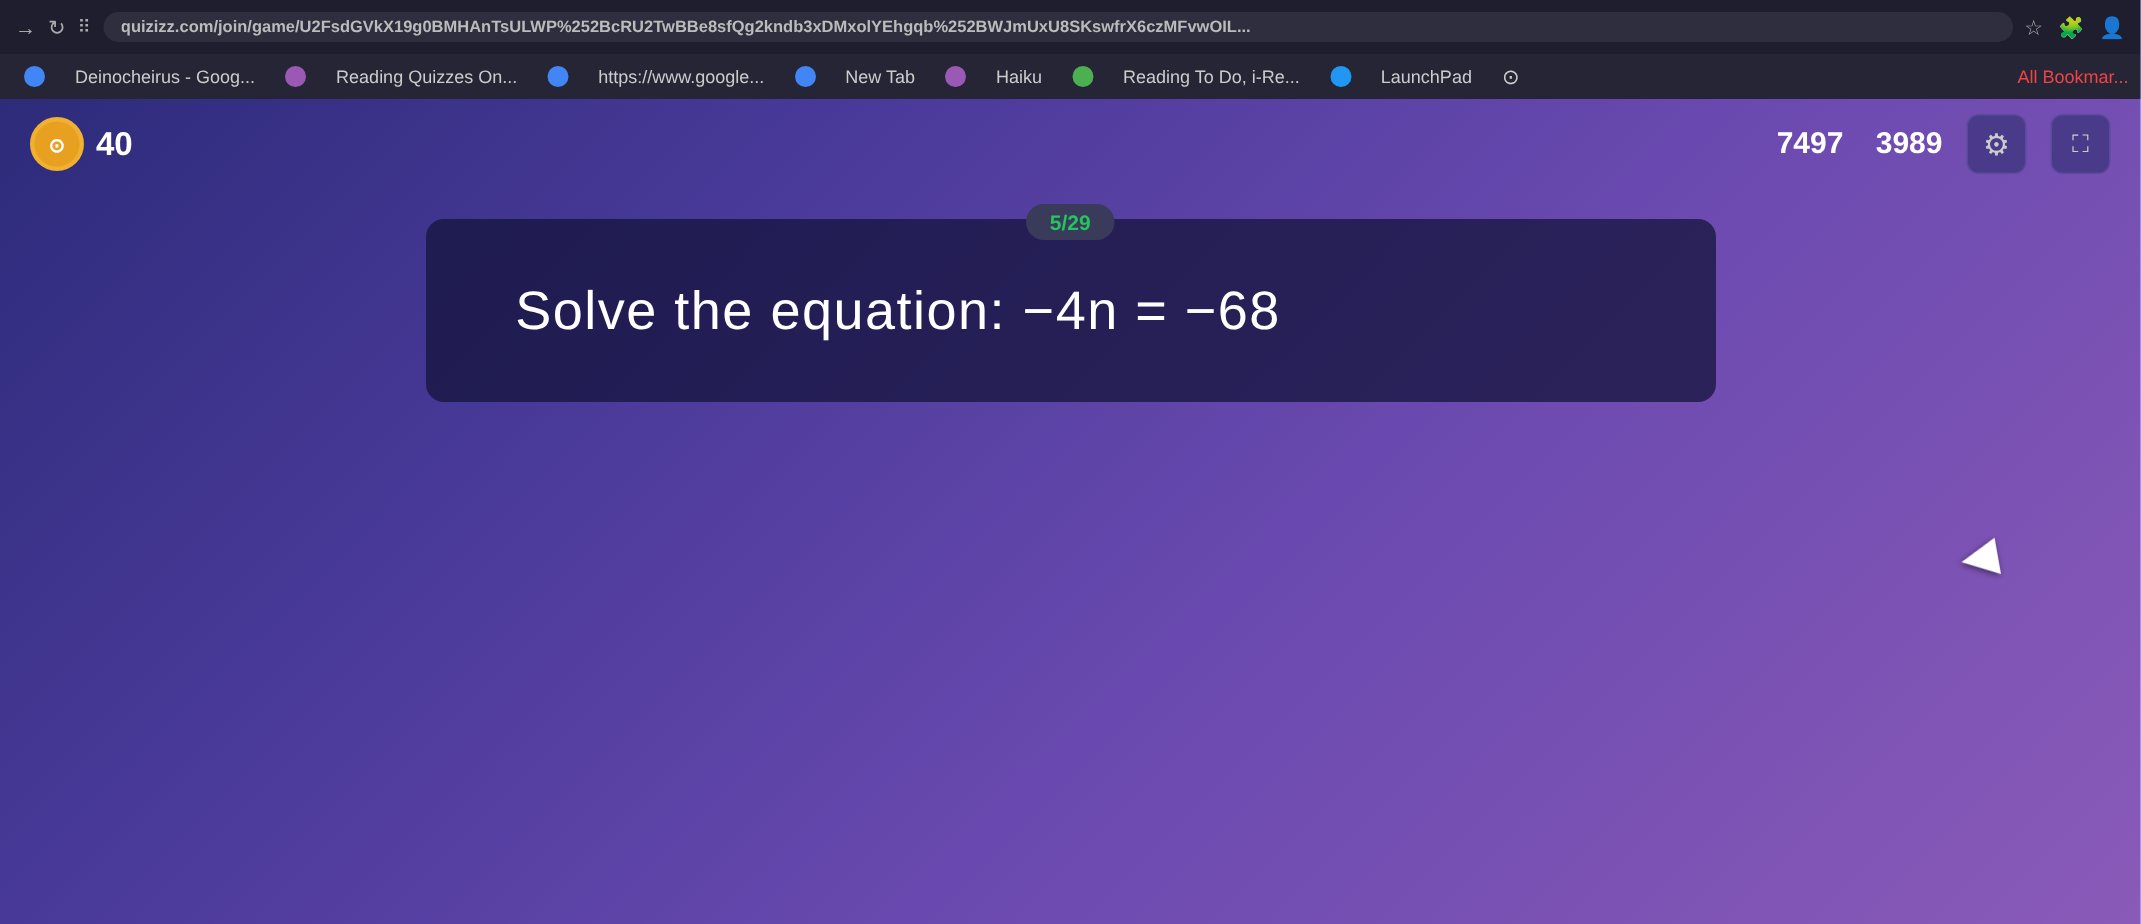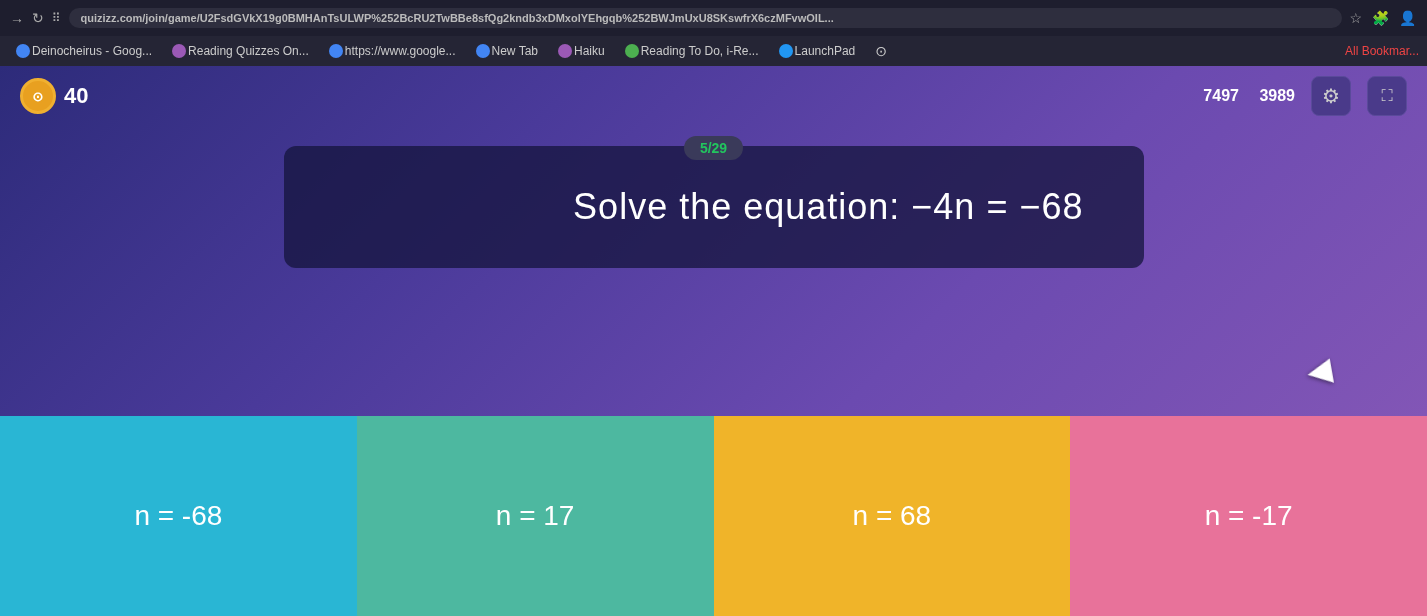--- a/index.html
+++ b/index.html
@@ -58,21 +58,21 @@
       padding: 4px 8px;
       gap: 4px;
       background: #252535;
       height: 30px;
       overflow: hidden;
     }
 
     .bookmark-item {
       display: flex;
       align-items: center;
-      gap: 2px;
+      gap: 20px;
       padding: 2px 8px;
       border-radius: 4px;
       cursor: pointer;
       white-space: nowrap;
       font-size: 12px;
       color: #ccc;
     }
 
     .bookmark-icon {
       width: 14px;
@@ -133,21 +133,21 @@
 
     .scores {
       display: flex;
       gap: 8px;
       color: white;
       font-size: 20px;
       font-weight: bold;
     }
 
     .score-val {
-      font-size: 16px;
+      font-size: 20px;
       text-align: right;
     }
 
     .gear-btn {
       width: 40px;
       height: 40px;
       background: #4a3a8a;
       border-radius: 8px;
       display: flex;
       align-items: center;
@@ -191,21 +191,21 @@
       margin-bottom: -14px;
       z-index: 1;
       position: relative;
     }
 
     .question-box {
       background: rgba(20, 20, 60, 0.75);
       border-radius: 12px;
       padding: 40px 60px;
       width: 860px;
-      text-align: right;
+      text-align: left;
     }
 
     .question-text {
       color: white;
       font-size: 36px;
       font-weight: 500;
       letter-spacing: 1px;
     }
 
     
@@ -339,27 +339,13 @@
 
   <div class="question-container">
     <div class="question-badge">5/29</div>
     <div class="question-box">
       <div class="question-text">Solve the equation: −4n = −68</div>
     </div>
   </div>
 
   <div class="cursor-arrow">▶</div>
 
-  <div class="answers-grid">
-    <div class="answer-card cyan">
-      <span class="answer-text">n = -68</span>
-    </div>
-    <div class="answer-card teal">
-      <span class="answer-text">n = 17</span>
-    </div>
-    <div class="answer-card yellow">
-      <span class="answer-text">n = 68</span>
-    </div>
-    <div class="answer-card pink">
-      <span class="answer-text">n = -17</span>
-    </div>
-  </div>
 </div>
 
 </body></html>

